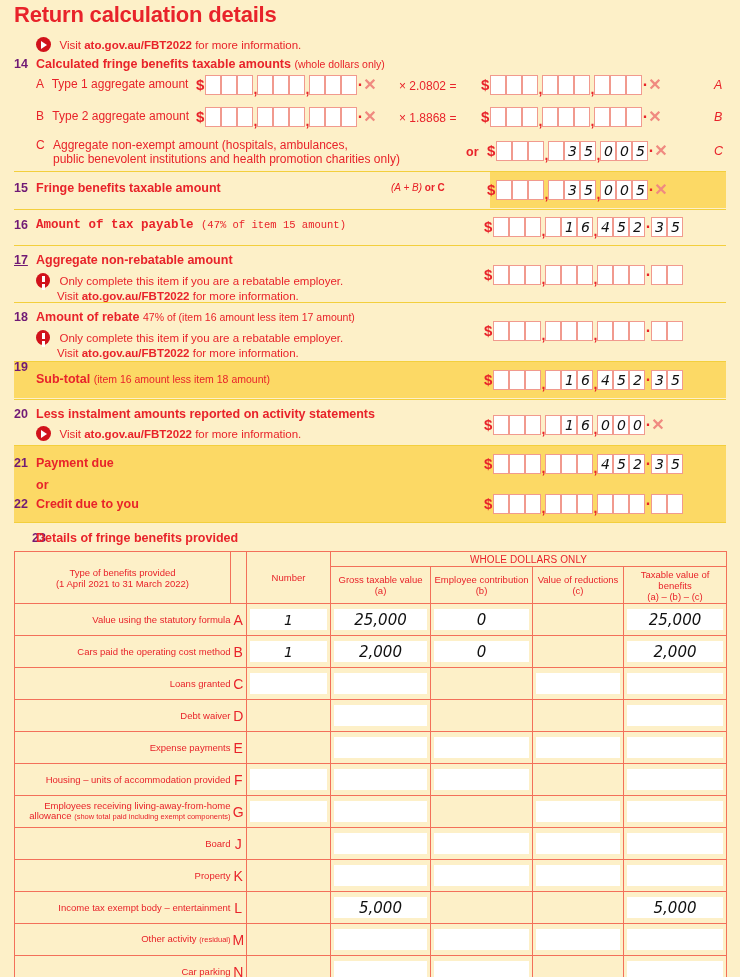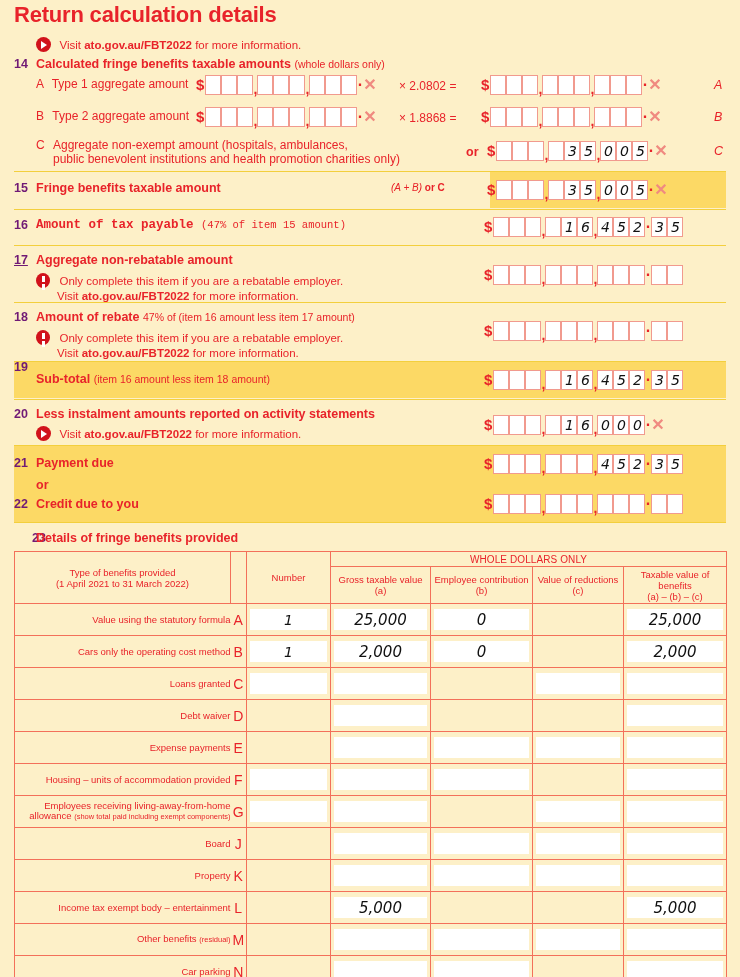--- a/index.html
+++ b/index.html
@@ -500,21 +500,21 @@
           </td>
           <td class="cell">
             <div class="inbox">0</div>
           </td>
           <td class="cell"></td>
           <td class="cell">
             <div class="inbox">25,000</div>
           </td>
         </tr>
         <tr>
-          <td class="row-label" style="border-right: none;"><span>Cars only the operating cost method</span></td>
+          <td class="row-label" style="border-right: none;"><span>Cars paid the operating cost method</span></td>
           <td class="row-code" style="border-left: none;">B</td>
           <td class="cell">
             <div class="inbox num">1</div>
           </td>
           <td class="cell">
             <div class="inbox">2,000</div>
           </td>
           <td class="cell">
             <div class="inbox">0</div>
           </td>
@@ -645,21 +645,21 @@
           <td class="cell">
             <div class="inbox">5,000</div>
           </td>
           <td class="cell"></td>
           <td class="cell"></td>
           <td class="cell">
             <div class="inbox">5,000</div>
           </td>
         </tr>
         <tr>
-          <td class="row-label" style="border-right: none;"><span>Other benefits</span> <span class="tiny">(residual)</span></td>
+          <td class="row-label" style="border-right: none;"><span>Other activity</span> <span class="tiny">(residual)</span></td>
           <td class="row-code" style="border-left: none;">M</td>
           <td class="cell"></td>
           <td class="cell">
             <div class="inbox"></div>
           </td>
           <td class="cell">
             <div class="inbox"></div>
           </td>
           <td class="cell">
             <div class="inbox"></div>

